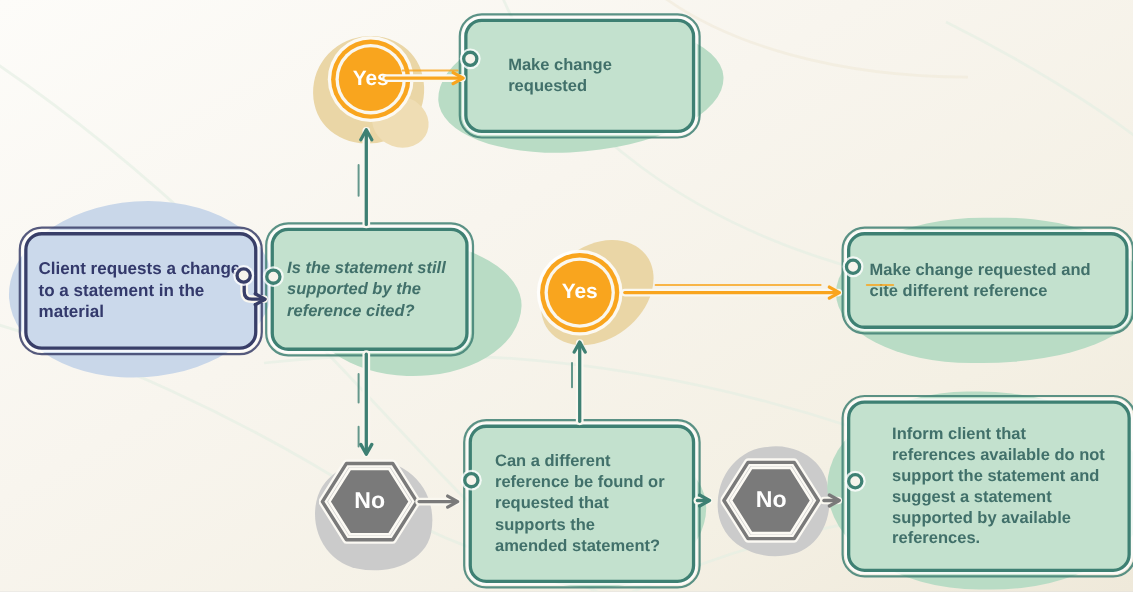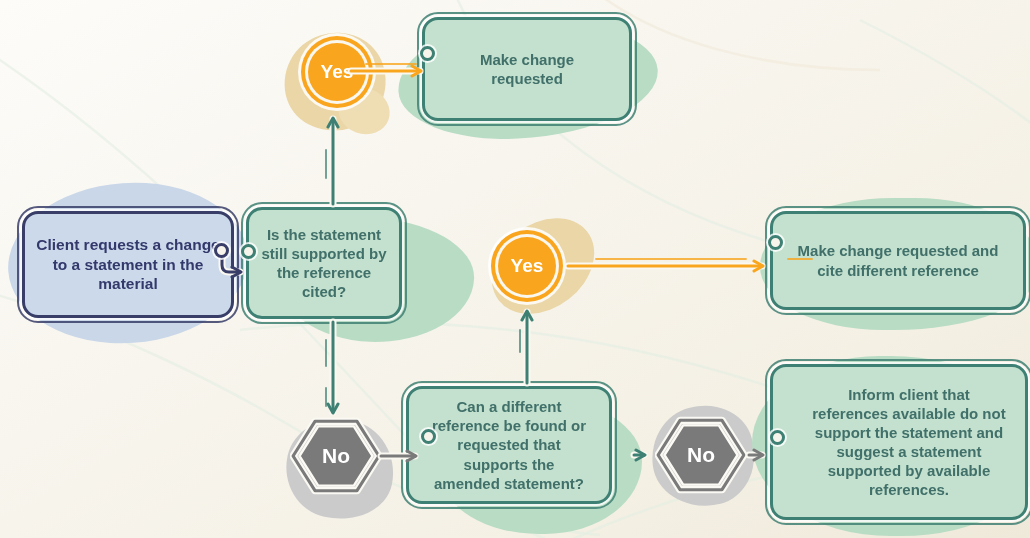--- a/index.html
+++ b/index.html
@@ -5,21 +5,21 @@
   html,body{margin:0;padding:0;background:#ddd;}
   .canvas{
     position:relative;width:1030px;height:538px;overflow:hidden;
     background:linear-gradient(150deg,#FDFCF9 0%,#F8F5EE 40%,#F4F0E4 75%,#EFE9DA 100%);
     font-family:"Liberation Sans","DejaVu Sans",sans-serif;
   }
   .waves{position:absolute;left:0;top:0;z-index:0;}
   .blob{position:absolute;z-index:1;}
   .box{
     position:absolute;z-index:3;box-sizing:border-box;
-    display:flex;align-items:center;justify-content:center;text-align:center;
+    display:flex;align-items:center;justify-content:center;
     border-radius:16px;padding:6px 10px;font-weight:bold;
   }
   .box::before{
     content:"";position:absolute;inset:-8px;border-radius:21px;
     border:2px solid;opacity:.85;pointer-events:none;
   }
   .box.green{background:var(--green-fill);border:3px solid var(--teal);
     color:var(--teal-text);box-shadow:0 0 0 2px rgba(255,255,255,.8);}
   .box.green::before{border-color:var(--teal);}
   .box.blue{background:var(--blue-fill);border:3px solid var(--navy);
@@ -76,33 +76,33 @@
   <div class="blob" style="left:286px;top:419px;width:108px;height:100px;background:var(--gray-blob);border-radius:52% 48% 55% 45% / 48% 55% 45% 52%;transform:rotate(12deg);"></div>
   <div class="blob" style="left:442px;top:398px;width:200px;height:136px;background:var(--green-blob);border-radius:48% 52% 50% 50% / 52% 48% 55% 45%;"></div>
   <div class="blob" style="left:652px;top:406px;width:102px;height:100px;background:var(--gray-blob);border-radius:50% 50% 45% 55% / 55% 45% 52% 48%;transform:rotate(-8deg);"></div>
   <div class="blob" style="left:760px;top:198px;width:278px;height:132px;background:var(--green-blob);border-radius:50% 46% 54% 46% / 54% 50% 46% 50%;"></div>
   <div class="blob" style="left:752px;top:356px;width:288px;height:180px;background:var(--green-blob);border-radius:46% 54% 50% 50% / 50% 50% 46% 54%;"></div>
 
   <div class="box blue" style="left:22px;top:211px;width:212px;height:107px;font-size:15.5px;">
     <span>Client requests a change to a statement in the material</span>
   </div>
 
-  <div class="box green" style="left:246px;top:207px;width:156px;height:112px;font-size:15px;">
+  <div class="box green" style="left:246px;top:207px;width:180px;height:112px;font-size:15px;font-style:italic;">
     <span style="max-width:150px;">Is the statement still supported by the reference cited?</span>
   </div>
 
   <div class="box green" style="left:422px;top:17px;width:210px;height:104px;font-size:15px;">
     <span style="max-width:130px;">Make change requested</span>
   </div>
 
-  <div class="box green" style="left:406px;top:386px;width:206px;height:118px;font-size:15px;">
+  <div class="box green" style="left:426px;top:386px;width:206px;height:144px;font-size:15px;">
     <span style="max-width:158px;">Can a different reference be found or requested that supports the amended statement?</span>
   </div>
 
-  <div class="box green" style="left:770px;top:211px;width:256px;height:99px;font-size:15px;">
+  <div class="box green" style="left:770px;top:211px;width:256px;height:88px;font-size:15px;">
     <span style="max-width:215px;">Make change requested and cite different reference</span>
   </div>
 
   <div class="box green" style="left:770px;top:364px;width:258px;height:156px;font-size:15px;">
     <span style="max-width:196px;margin-left:20px;">Inform client that references available do not support the statement and suggest a statement supported by available references.</span>
   </div>
 
   <div class="yes" style="left:308px;top:43px;">
     <span>Yes</span>
   </div>

